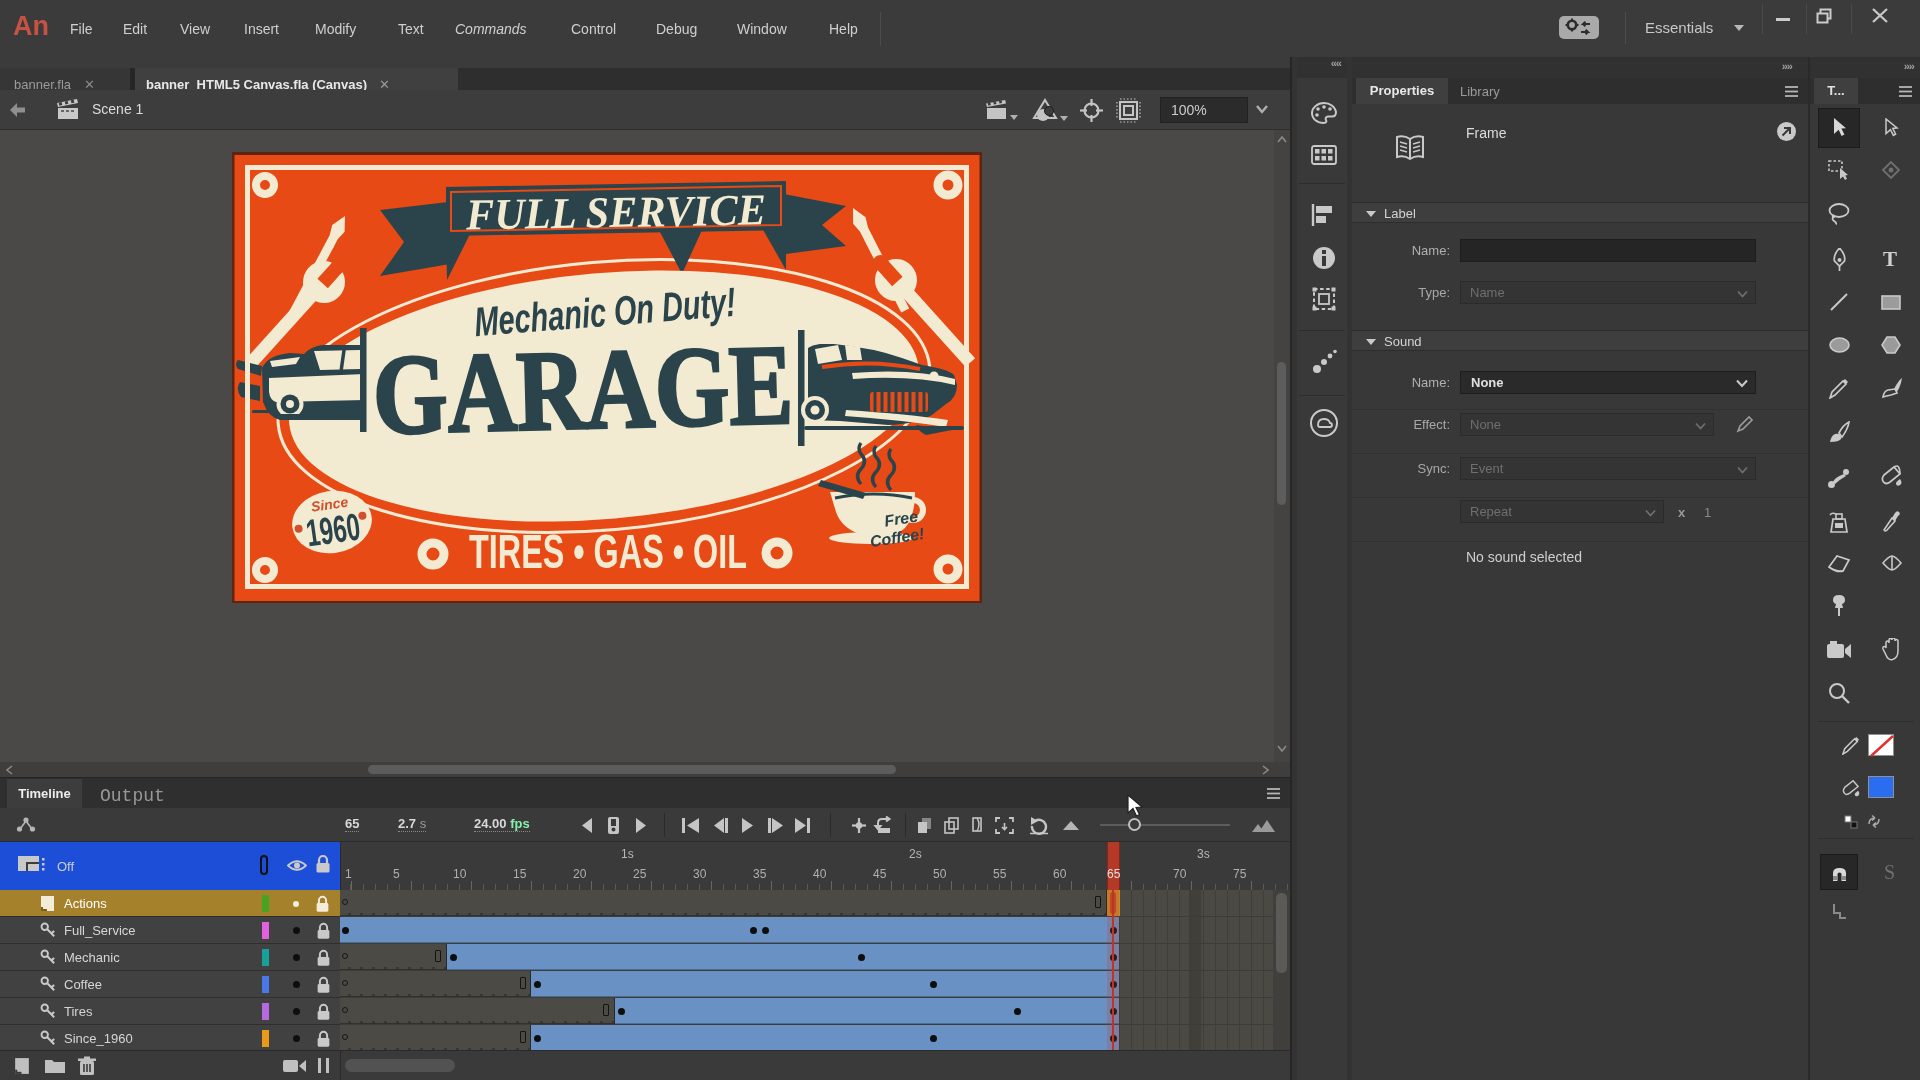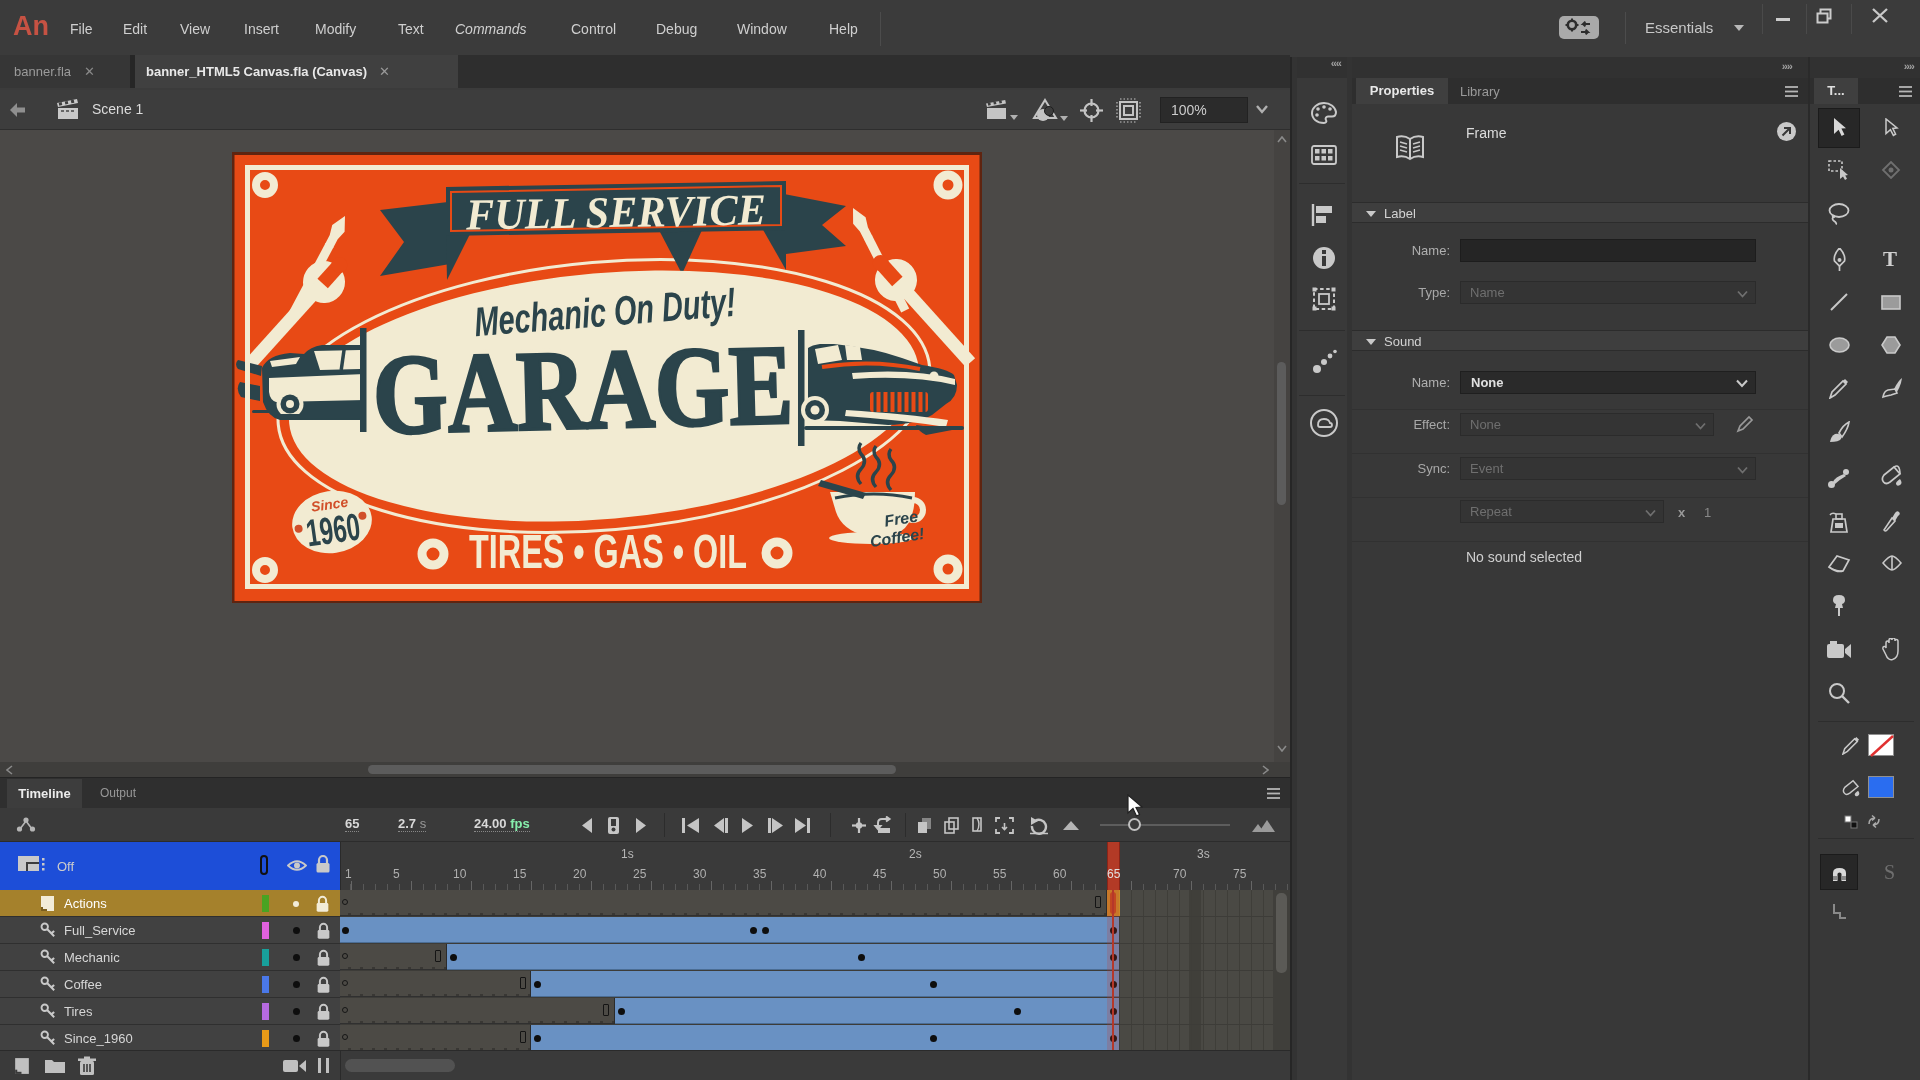--- a/index.html
+++ b/index.html
@@ -6,21 +6,21 @@
 html,body { width:1920px; height:1080px; overflow:hidden; background:#3b3b3b; font-family:"Liberation Sans", sans-serif; }
 #app { position:relative; width:1920px; height:1080px; }
 .abs { position:absolute; }
 
 
 #menubar { position:absolute; left:0; top:0; width:1920px; height:57px; background:#3b3b3b; }
 #menubar .logo { position:absolute; left:13px; top:11px; font-size:27px; font-weight:bold; color:#c65243; }
 #menubar .mi { position:absolute; top:21px; font-size:14px; color:#cfcfcf; }
 
 
-#tabrow { position:absolute; left:0; top:55px; width:1290px; height:33px; background:#2e2e2e; }
+#tabrow { position:absolute; left:0; top:68px; width:1290px; height:33px; background:#2e2e2e; }
 .doctab { position:absolute; top:0; height:33px; font-size:13px; line-height:33px; }
 
 #editbar { position:absolute; left:0; top:90px; width:1290px; height:40px; background:#3d3d3d; border-bottom:1px solid #2e2e2e; }
 
 
 #pasteboard { position:absolute; left:0; top:130px; width:1290px; height:632px; background:#4b4947; overflow:hidden; }
 
 
 #vscroll { position:absolute; left:1274px; top:130px; width:16px; height:632px; background:#454341; }
 #hscrollrow { position:absolute; left:0; top:762px; width:1290px; height:15px; background:#3f3e3c; }
@@ -319,21 +319,21 @@
         <path d="M6 1 L1 5 L6 9" fill="none" stroke="#8a8a8a" stroke-width="1.6"></path>
       </svg>
     <svg class="abs" style="left:1262px;top:3px;" width="7" height="10" viewBox="0 0 7 10">
         <path d="M1 1 L6 5 L1 9" fill="none" stroke="#8a8a8a" stroke-width="1.6"></path>
       </svg>
   </div>
   <div id="timeline">
 
     <div class="abs" style="left:0;top:0;width:1290px;height:31px;background:#2f2f2f;border-top:1px solid #242424;">
       <div class="abs" style="left:7px;top:1px;width:75px;height:30px;background:#3d3d3d;color:#ececec;font-weight:bold;font-size:13px;text-align:center;line-height:30px;">Timeline</div>
-      <div class="abs" style="left:100px;top:8px;color:#989898;font-size:12px;">Output</div>
+      <div class="abs" style="left:100px;top:8px;color:#989898;font-size:18px;font-family:Liberation Mono, monospace;">Output</div>
       <svg class="abs" style="left:1266px;top:9px;" width="15" height="13" viewBox="0 0 15 13">
           <g stroke="#b5b5b5" stroke-width="1.8">
             <line x1="1" y1="2" x2="14" y2="2"></line>
             <line x1="1" y1="6.5" x2="14" y2="6.5"></line>
             <line x1="1" y1="11" x2="14" y2="11"></line>
           </g>
         </svg>
     </div>
 
     <div class="abs" id="tlctrl" style="left:0;top:31px;width:1290px;height:34px;background:#3a3a3a;border-bottom:1px solid #2c2c2c;">

